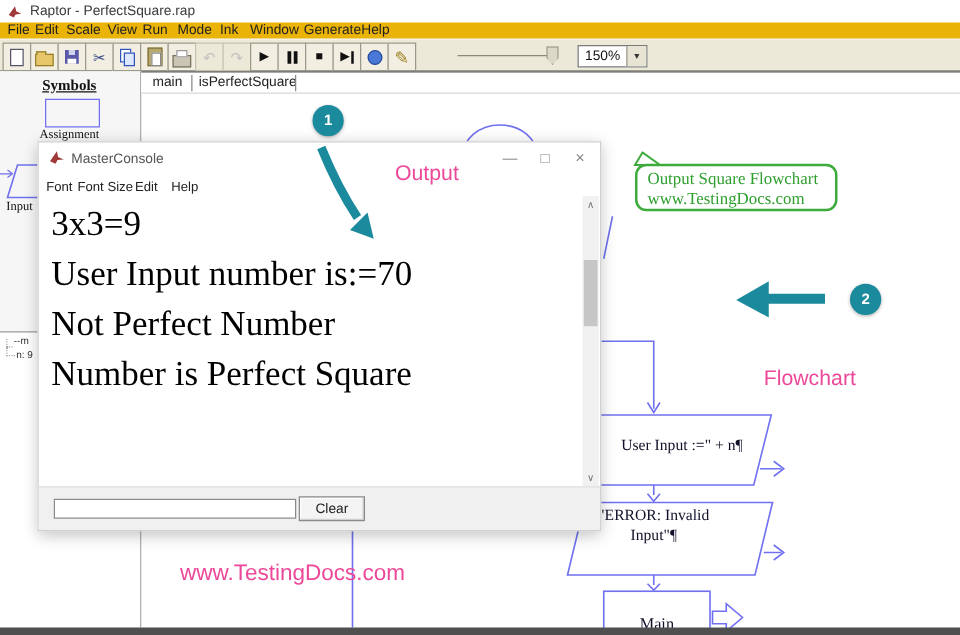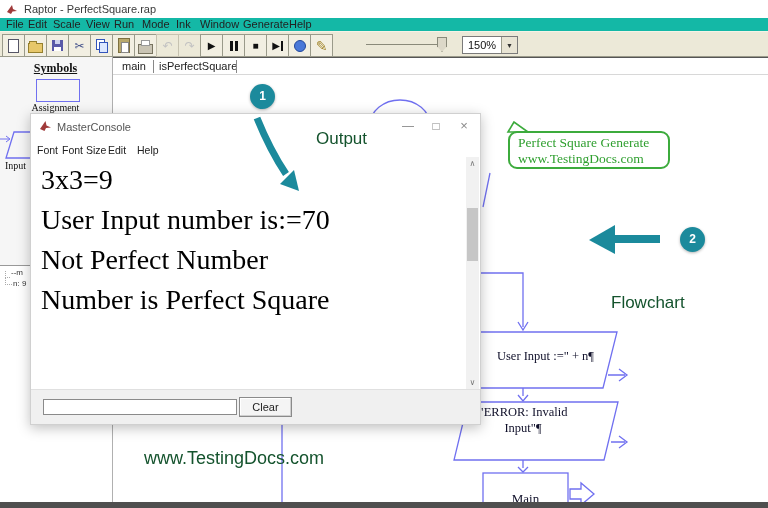--- a/index.html
+++ b/index.html
@@ -4,21 +4,21 @@
 <style>
   html,body{margin:0;padding:0;}
   body{width:768px;height:508px;overflow:hidden;background:#fff;
        font-family:"Liberation Sans", sans-serif;}
   .abs{position:absolute;}
   #stage{position:relative;width:768px;height:416px;background:#fff;}
 
   
   #titlebar{left:0;top:0;width:768px;height:18px;background:#fff;}
   #title-text{left:24px;top:3px;font-size:11px;color:#3a3a3a;}
-  #menubar{left:0;top:18px;width:768px;height:13px;background:#14b8a6;}
+  #menubar{left:0;top:18px;width:768px;height:13px;background:#eab308;}
   .menu-item{position:absolute;top:0;font-size:11px;color:#222;line-height:13px;}
   #toolbar{left:0;top:31px;width:768px;height:26px;background:#ece9d8;
            border-top:1px solid #f5f3e6;border-bottom:1px solid #9a9a8a;box-sizing:border-box;}
   .tbtn{position:absolute;top:2px;width:21px;height:21px;background:#f2efe2;
         border:1px solid #9a9a8a;display:flex;align-items:center;justify-content:center;}
   .tbtn.disabled{background:#ece9d8;border-color:#c6c2b0;}
   .glyph{font-size:12px;line-height:1;color:#111;}
   .glyph.blue{color:#3b4a86;}
   .glyph.dim{color:#c2c2c2;}
   .glyph.gold{color:#a08328;font-size:14px;}
@@ -87,21 +87,21 @@
   #console-input{position:absolute;left:12px;top:9px;width:188px;height:14px;border:1px solid #8a8a8a;
      background:#fff;font-size:11px;padding:0 2px;}
   #clear-btn{position:absolute;left:208px;top:7px;width:53px;height:20px;background:#f4f4f4;
      border:1px solid #8a8a8a;box-shadow:inset -1px -1px 0 #cfcfcf, inset 1px 1px 0 #ffffff;
      font-size:11px;color:#222;text-align:center;line-height:18px;box-sizing:border-box;}
 
   
   #annot-svg{left:0;top:0;z-index:20;pointer-events:none;}
   .badge{position:absolute;width:25px;height:25px;border-radius:50%;background:#1b8a9c;color:#fff;
      font-size:12px;font-weight:bold;text-align:center;line-height:25px;z-index:21;box-shadow:0 1px 3px rgba(0,0,0,.3);}
-  .teal-label{position:absolute;color:#14532d;font-size:17px;z-index:21;}
+  .teal-label{position:absolute;color:#ec4899;font-size:17px;z-index:21;}
   #watermark{left:144px;top:448px;font-size:18px;}
 
   #bottom-strip{left:0;top:502px;width:768px;height:6px;background:#4f4f4f;z-index:30;}
 </style>
 </head>
 <body>
 
 <div id="stage">
 
   <div id="titlebar" class="abs">
@@ -232,21 +232,21 @@
   <div class="flow-text" style="left:445px;top:404px;width:156px;font-size:12.5px;line-height:16px;">
     <span style="display:block">"ERROR: Invalid</span>
     <span style="display:block">Input"¶</span>
   </div>
   <div class="flow-text" style="left:483px;top:491px;width:85px;font-size:13px;">Main</div>
 
   <svg class="abs" style="left:506px;top:121px;z-index:3" width="26" height="12">
     <polygon points="8,1 2,11 22,11" fill="#fff" stroke="#3cab3c" stroke-width="1.6"></polygon>
   </svg>
   <div id="bubble" class="abs">
-    <span class="bubble-line" style="top:2px">Perfect Square Generate</span>
+    <span class="bubble-line" style="top:2px">Output Square Flowchart</span>
     <span class="bubble-line" style="top:18px">www.TestingDocs.com</span>
   </div>
 
   <div id="console-win" class="abs">
     <svg class="abs" style="left:8px;top:5px;" width="13" height="13">
       <path d="M1 10 L6.5 2 L7.5 6.5 L12 8.5 L7 9 L5.5 12 Z" fill="#a03a3a"></path>
     </svg>
     <div id="console-title-text" class="abs">MasterConsole</div>
     <span class="win-ctl" style="left:368px">—</span>
     <span class="win-ctl" style="left:396px">□</span>

